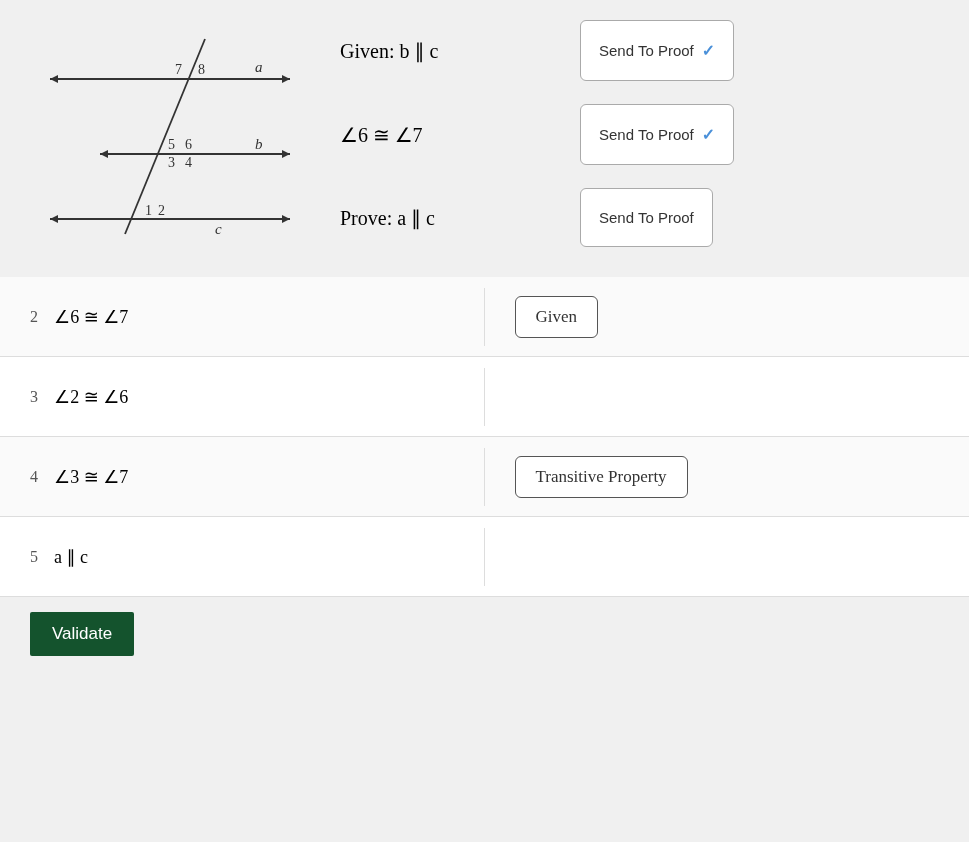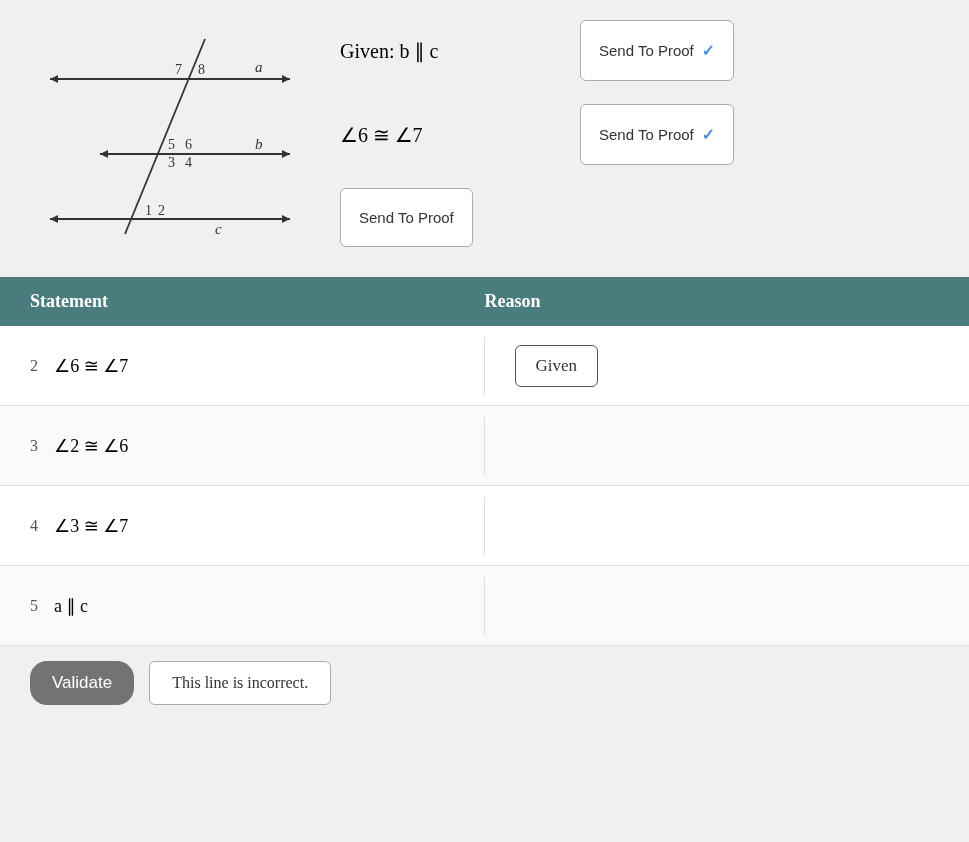--- a/index.html
+++ b/index.html
@@ -128,24 +128,24 @@
 
     .bottom-section {
       background: #f0f0f0;
       padding: 15px 30px;
       display: flex;
       align-items: center;
       gap: 15px;
     }
 
     .validate-btn {
-      background: #737373;
+      background: #14532d;
       color: white;
       border: none;
-      border-radius: 17px;
+      border-radius: 2px;
       padding: 12px 22px;
       font-size: 17px;
       cursor: pointer;
     }
 
     .incorrect-msg {
       border: 1.5px solid #aaa;
       border-radius: 6px;
       padding: 12px 22px;
       font-size: 16px;
@@ -209,32 +209,29 @@
       </button>
     </div>
     <div class="given-prove-row">
       <div class="given-prove-text">∠6 ≅ ∠7</div>
       <button class="send-to-proof-btn checked">
         <span>Send To Proof</span>
         <span class="checkmark">✓</span>
       </button>
     </div>
     <div class="given-prove-row">
+      <div class="given-prove-text">Prove: a ∥ c</div>
       <button class="send-to-proof-btn">
         <span>Send To Proof</span>
       </button>
     </div>
   </div>
 </div>
 
 <div class="proof-section">
-  <div class="proof-header">
-    <div>Statement</div>
-    <div>Reason</div>
-  </div>
 
   <div class="proof-row">
     <div class="statement-cell">
       <span class="row-number">2</span>
       <span>∠6 ≅ ∠7</span>
     </div>
     <div class="reason-cell">
       <div class="reason-box">Given</div>
     </div>
   </div>
@@ -244,26 +241,28 @@
       <span class="row-number">3</span>
       <span>∠2 ≅ ∠6</span>
     </div>
   </div>
 
   <div class="proof-row">
     <div class="statement-cell">
       <span class="row-number">4</span>
       <span>∠3 ≅ ∠7</span>
     </div>
+    <div class="reason-cell">
+      <div class="reason-box">Transitive Property</div>
+    </div>
   </div>
 
   <div class="proof-row">
     <div class="statement-cell">
       <span class="row-number">5</span>
       <span>a ∥ c</span>
     </div>
   </div>
 </div>
 
 <div class="bottom-section">
   <button class="validate-btn">Validate</button>
-  <div class="incorrect-msg">This line is incorrect.</div>
 </div>
 
 </body></html>

